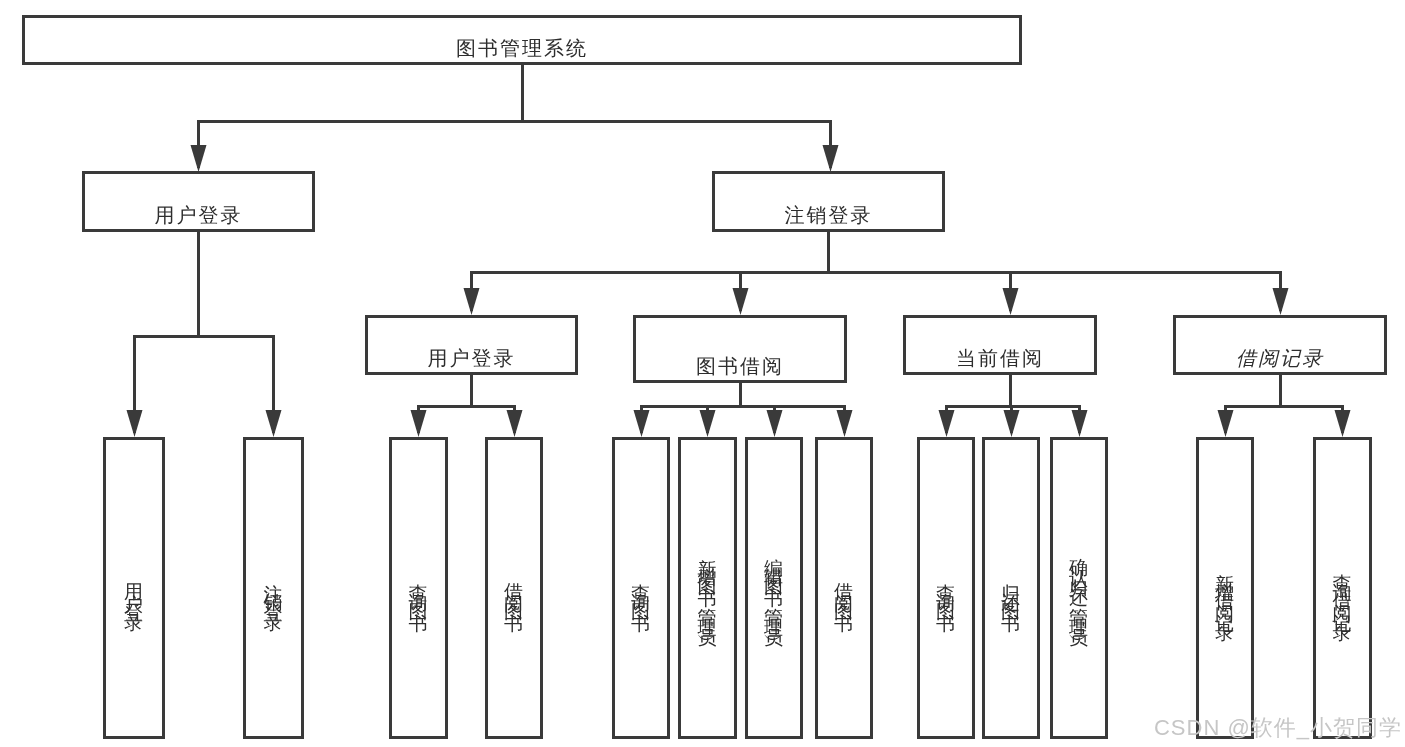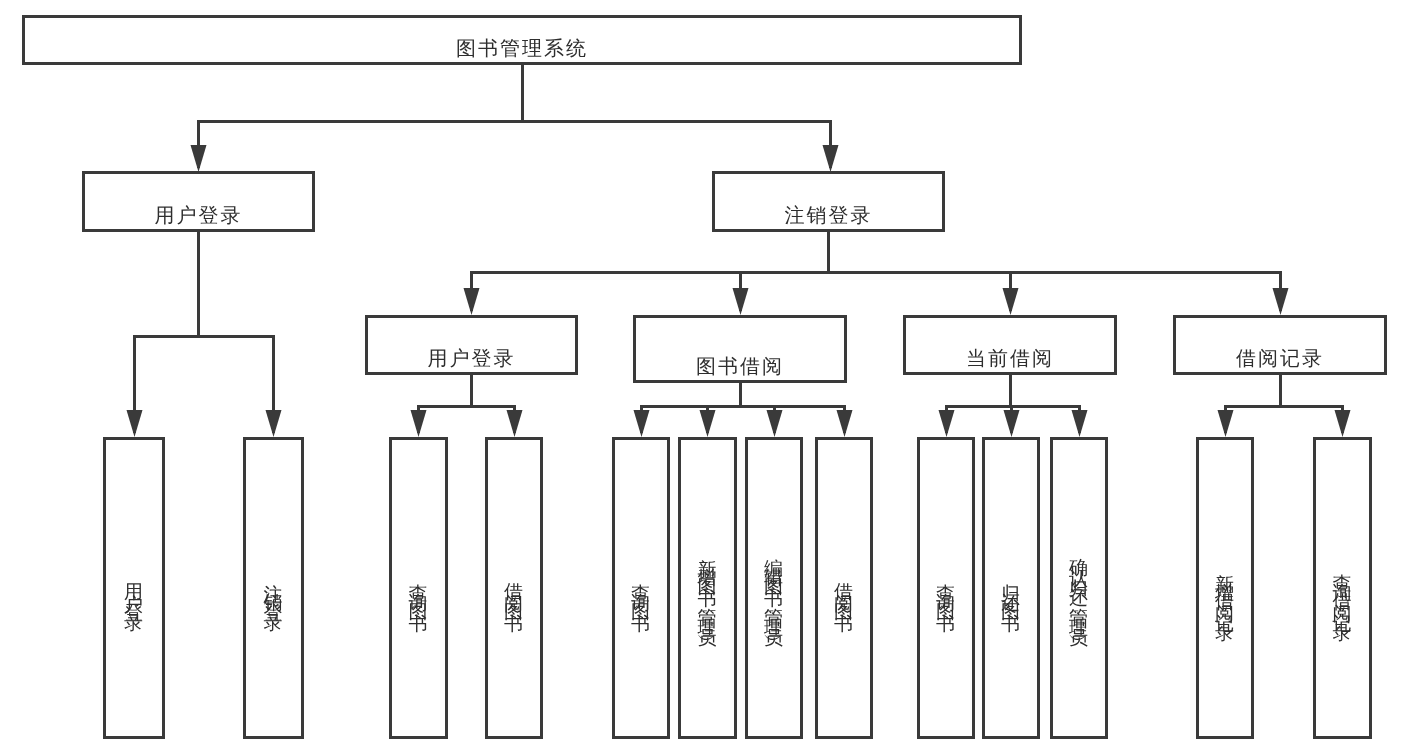--- a/index.html
+++ b/index.html
@@ -109,24 +109,24 @@
   <div class="node" style="left:712px;top:171px;width:233px;height:61px;">
     <span>注销登录</span>
   </div>
 
   <div class="node" style="left:365px;top:315px;width:213px;height:60px;">
     <span>用户登录</span>
   </div>
   <div class="node" style="left:633px;top:315px;width:214px;height:68px;">
     <span>图书借阅</span>
   </div>
-  <div class="node" style="left:903px;top:315px;width:214px;height:60px;">
+  <div class="node" style="left:903px;top:315px;width:194px;height:60px;">
     <span>当前借阅</span>
   </div>
-  <div class="node" style="left:1173px;top:315px;width:214px;height:60px;">
+  <div class="node" style="left:1173px;top:315px;width:214px;height:60px;font-style:italic;">
     <span>借阅记录</span>
   </div>
 
   <div class="vnode" style="left:103px;top:437px;width:62px;height:302px;">
     <span class="vtext">用户登录</span>
   </div>
   <div class="vnode" style="left:243px;top:437px;width:61px;height:302px;">
     <span class="vtext">注销登录</span>
   </div>
 
@@ -160,13 +160,14 @@
     <span class="vtext">确认归还（管理员）</span>
   </div>
 
   <div class="vnode" style="left:1196px;top:437px;width:58px;height:302px;">
     <span class="vtext">新增借阅记录</span>
   </div>
   <div class="vnode" style="left:1313px;top:437px;width:59px;height:302px;">
     <span class="vtext">查询借阅记录</span>
   </div>
 
+  <div class="watermark">CSDN @软件_小贺同学</div>
 </div>
 
 </body></html>

